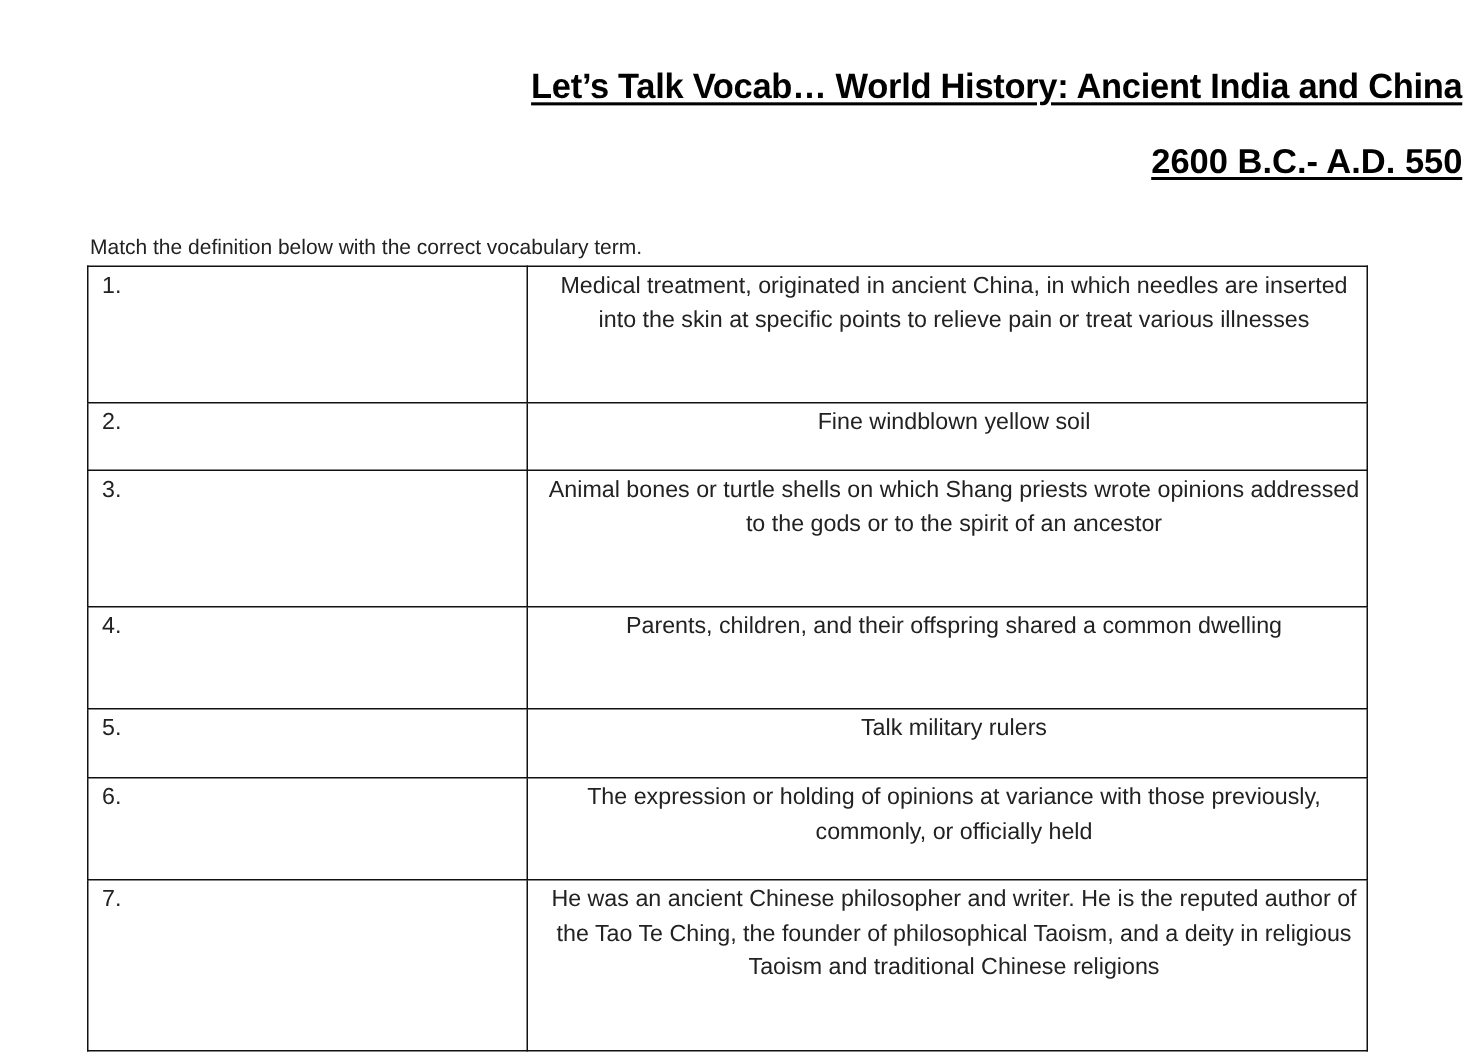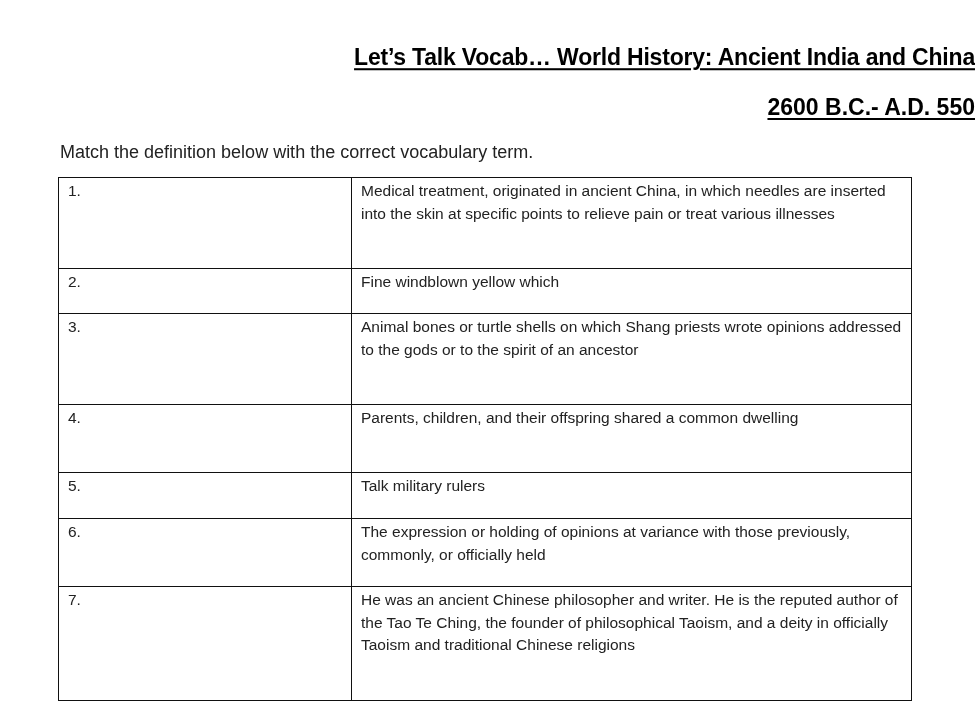--- a/index.html
+++ b/index.html
@@ -33,22 +33,22 @@
     transform: scaleY(1.02);
   }
   .title-sub {
     top: 94px;
     font-size: 23px;
     text-decoration: underline;
   }
   .instructions {
     position: absolute;
     left: 60px;
-    top: 142px;
-    font-size: 18px;
+    top: 156px;
+    font-size: 14px;
     color: #222222;
   }
   table.vocab {
     position: absolute;
     left: 58px;
     top: 177px;
     width: 853px;
     border-collapse: collapse;
     table-layout: fixed;
   }
@@ -60,20 +60,21 @@
     color: #222222;
     padding: 2px 9px 0 9px;
     box-sizing: border-box;
   }
   table.vocab td.num {
     width: 293px;
   }
   table.vocab td.def {
     width: 560px;
     padding-right: 0;
+    text-align: center;
   }
   tr.r1 td { height: 91px; }
   tr.r2 td { height: 45px; }
   tr.r3 td { height: 91px; }
   tr.r4 td { height: 68px; }
   tr.r5 td { height: 46px; }
   tr.r6 td { height: 68px; }
   tr.r7 td { height: 114px; }
   .answer-blank {
     display: inline-block;
@@ -96,21 +97,21 @@
         <span>1.</span>
         <span class="answer-blank"></span>
       </td>
       <td class="def">Medical treatment, originated in ancient China, in which needles are inserted into the skin at specific points to relieve pain or treat various illnesses</td>
     </tr>
     <tr class="r2">
       <td class="num">
         <span>2.</span>
         <span class="answer-blank"></span>
       </td>
-      <td class="def">Fine windblown yellow which</td>
+      <td class="def">Fine windblown yellow soil</td>
     </tr>
     <tr class="r3">
       <td class="num">
         <span>3.</span>
         <span class="answer-blank"></span>
       </td>
       <td class="def">Animal bones or turtle shells on which Shang priests wrote opinions addressed to the gods or to the spirit of an ancestor</td>
     </tr>
     <tr class="r4">
       <td class="num">
@@ -131,16 +132,16 @@
         <span>6.</span>
         <span class="answer-blank"></span>
       </td>
       <td class="def">The expression or holding of opinions at variance with those previously, commonly, or officially held</td>
     </tr>
     <tr class="r7">
       <td class="num">
         <span>7.</span>
         <span class="answer-blank"></span>
       </td>
-      <td class="def">He was an ancient Chinese philosopher and writer. He is the reputed author of the Tao Te Ching, the founder of philosophical Taoism, and a deity in officially Taoism and traditional Chinese religions</td>
+      <td class="def">He was an ancient Chinese philosopher and writer. He is the reputed author of the Tao Te Ching, the founder of philosophical Taoism, and a deity in religious Taoism and traditional Chinese religions</td>
     </tr>
   </tbody>
 </table>
 
 </body></html>

